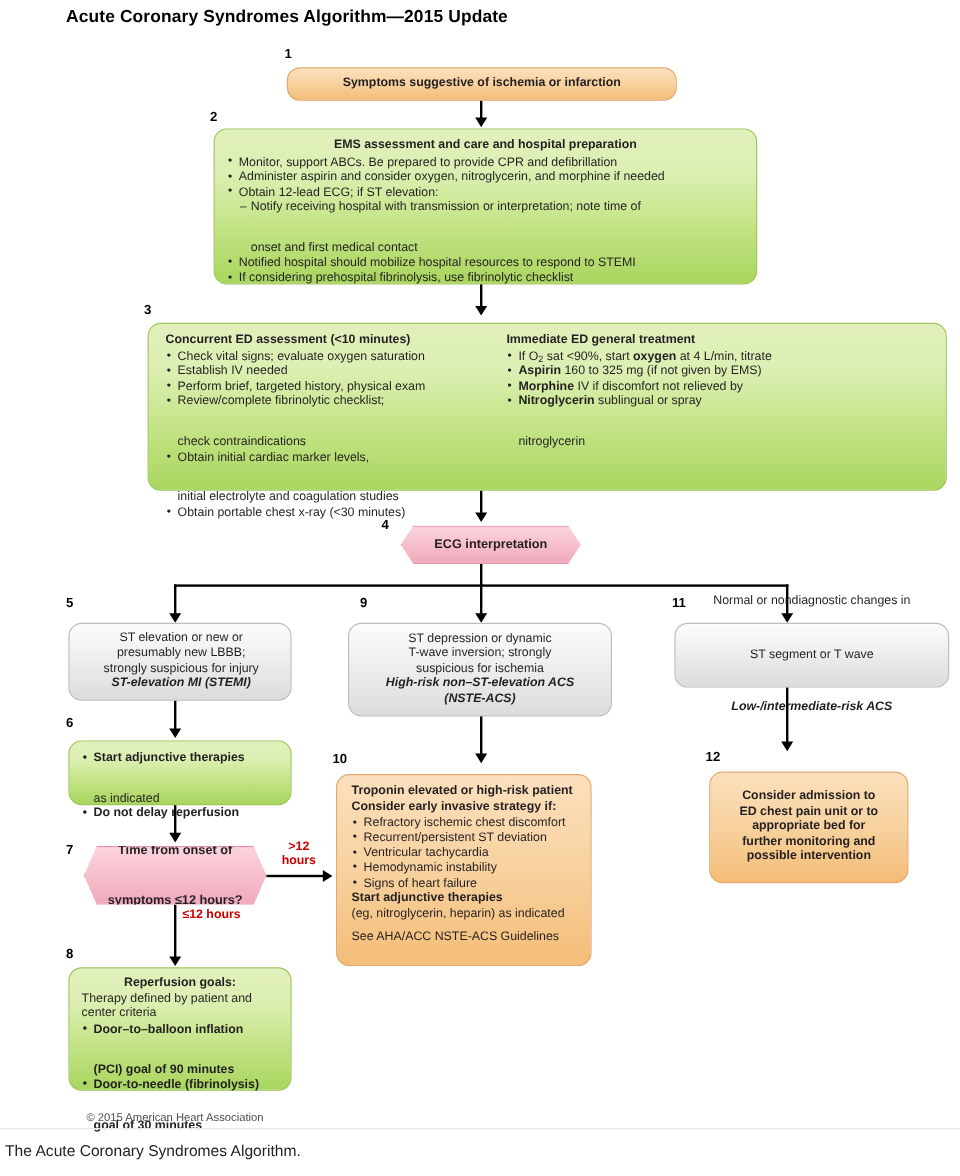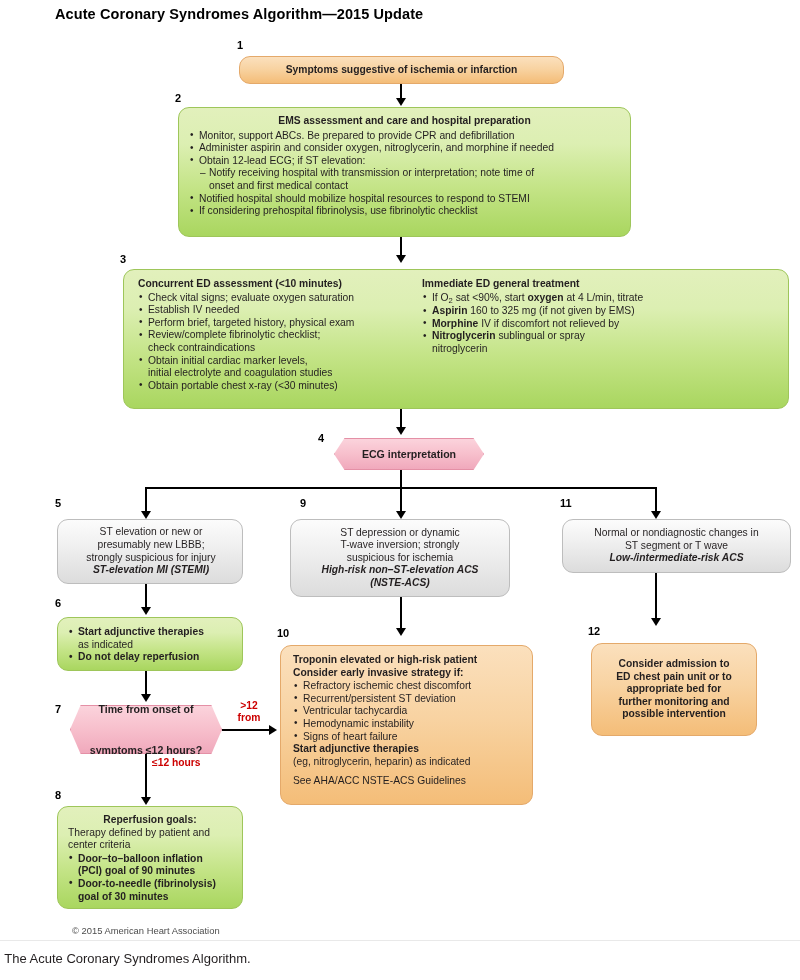--- a/index.html
+++ b/index.html
@@ -46,21 +46,21 @@
   .box .ctr{text-align:center;}
   .box ul{margin:0;padding:0;list-style:none;}
   .box li{
     position:relative;padding-left:10px;margin:0;
   }
   .box li:before{
     content:"\2022";position:absolute;left:1px;top:-0.5px;font-size:10px;
   }
   .box li.dash{padding-left:20px;}
   .box li.dash:before{content:"\2013";left:11px;}
-  .box li.cont{padding-left:10px;}
+  .box li.cont{padding-left:10px;margin-top:21px;}
   .box li.cont:before{content:"";}
   .b{font-weight:bold;}
   .i{font-style:italic;font-weight:bold;}
   sub{font-size:7.6px;vertical-align:baseline;position:relative;top:2px;}
 
   
   .hex{
     position:absolute;box-sizing:border-box;
     background:linear-gradient(180deg,#fbd3dc 0%,#f7bfcc 50%,#f0a9bc 100%);
     border:1px solid #e490a6;
@@ -209,21 +209,21 @@
   <div class="num" style="left:55px;top:703px;">7</div>
   <div class="hex" style="left:70px;top:705px;width:152px;height:49px;flex-direction:column;gap:28px;">
     <span>Time from onset of</span>
     <span>symptoms ≤12 hours?</span>
   </div>
 
   <div class="hline" style="left:222px;top:729px;width:49px;"></div>
   <div class="arrowrt" style="left:269px;top:725px;"></div>
   <div class="edgelabel" style="left:226px;top:700px;width:46px;">
     <span>&gt;12</span><br>
-    <span>from</span>
+    <span>hours</span>
   </div>
 
   <div class="vline" style="left:145px;top:754px;height:46px;"></div>
   <div class="arrowdn" style="left:141px;top:797px;"></div>
   <div class="edgelabel" style="left:152px;top:757px;width:90px;text-align:left;">≤12 hours</div>
 
   <div class="num" style="left:55px;top:789px;">8</div>
   <div class="box green" style="left:57px;top:806px;width:186px;height:103px;padding:7px 10px;">
     <span class="hdr ctr">Reperfusion goals:</span>
     <div>Therapy defined by patient and</div>
@@ -242,37 +242,37 @@
     <span>T-wave inversion; strongly</span>
     <span>suspicious for ischemia</span>
     <span class="i">High-risk non–ST-elevation ACS</span>
     <span class="i">(NSTE-ACS)</span>
   </div>
 
   <div class="vline" style="left:400px;top:597px;height:34px;"></div>
   <div class="arrowdn" style="left:396px;top:628px;"></div>
 
   <div class="num" style="left:277px;top:627px;">10</div>
-  <div class="box orange" style="left:280px;top:645px;width:253px;height:160px;padding:8px 10px 0 12px;">
+  <div class="box orange" style="left:280px;top:645px;width:213px;height:160px;padding:8px 10px 0 12px;">
     <span class="hdr">Troponin elevated or high-risk patient</span>
     <span class="hdr">Consider early invasive strategy if:</span>
     <ul style="margin-top:1px;">
       <li>Refractory ischemic chest discomfort</li>
       <li>Recurrent/persistent ST deviation</li>
       <li>Ventricular tachycardia</li>
       <li>Hemodynamic instability</li>
       <li>Signs of heart failure</li>
     </ul>
     <span class="hdr">Start adjunctive therapies</span>
     <div>(eg, nitroglycerin, heparin) as indicated</div>
     <div style="margin-top:7px;">See AHA/ACC NSTE-ACS Guidelines</div>
   </div>
 
   <div class="num" style="left:560px;top:497px;">11</div>
-  <div class="box gray" style="left:562px;top:519px;width:229px;height:54px;display:flex;flex-direction:column;align-items:center;justify-content:center;text-align:left;">
+  <div class="box gray" style="left:562px;top:519px;width:229px;height:54px;display:flex;flex-direction:column;align-items:center;justify-content:center;text-align:left;gap:32px;">
     <span>Normal or nondiagnostic changes in</span>
     <span>ST segment or T wave</span>
     <span class="i">Low-/intermediate-risk ACS</span>
   </div>
 
   <div class="vline" style="left:655px;top:573px;height:48px;"></div>
   <div class="arrowdn" style="left:651px;top:618px;"></div>
 
   <div class="num" style="left:588px;top:625px;">12</div>
   <div class="box orange" style="left:591px;top:643px;width:166px;height:93px;display:flex;flex-direction:column;align-items:center;justify-content:center;text-align:center;font-weight:bold;">

